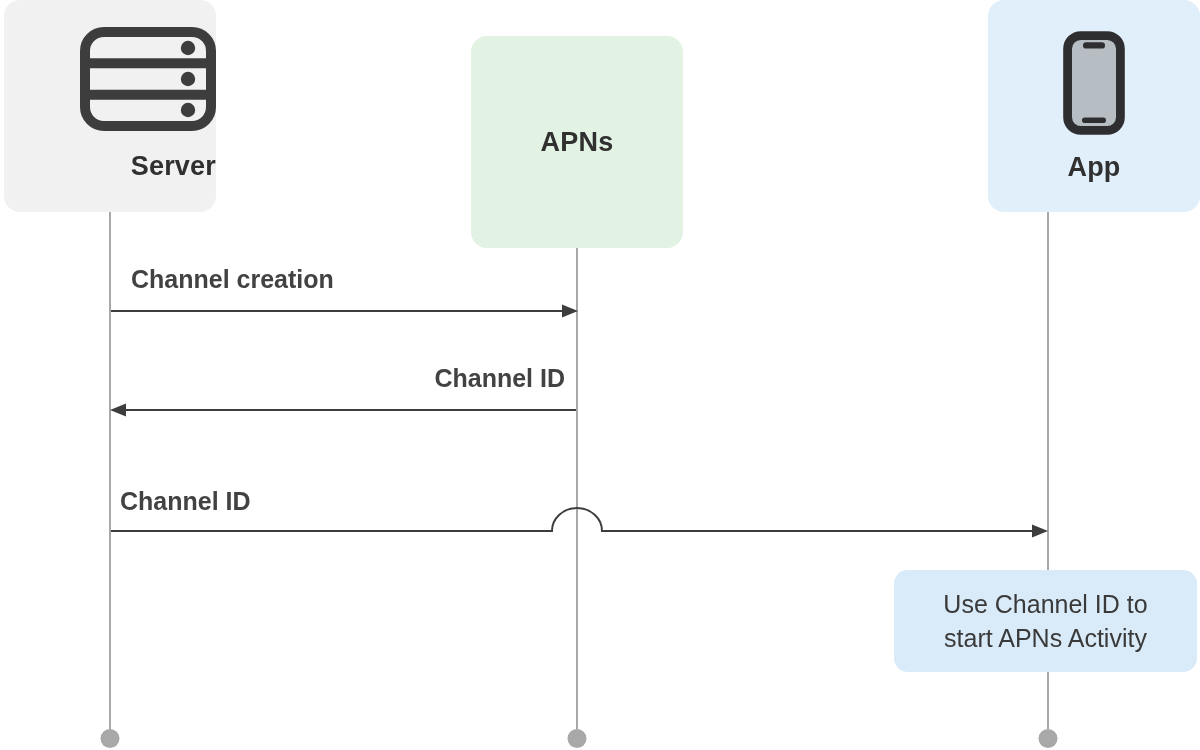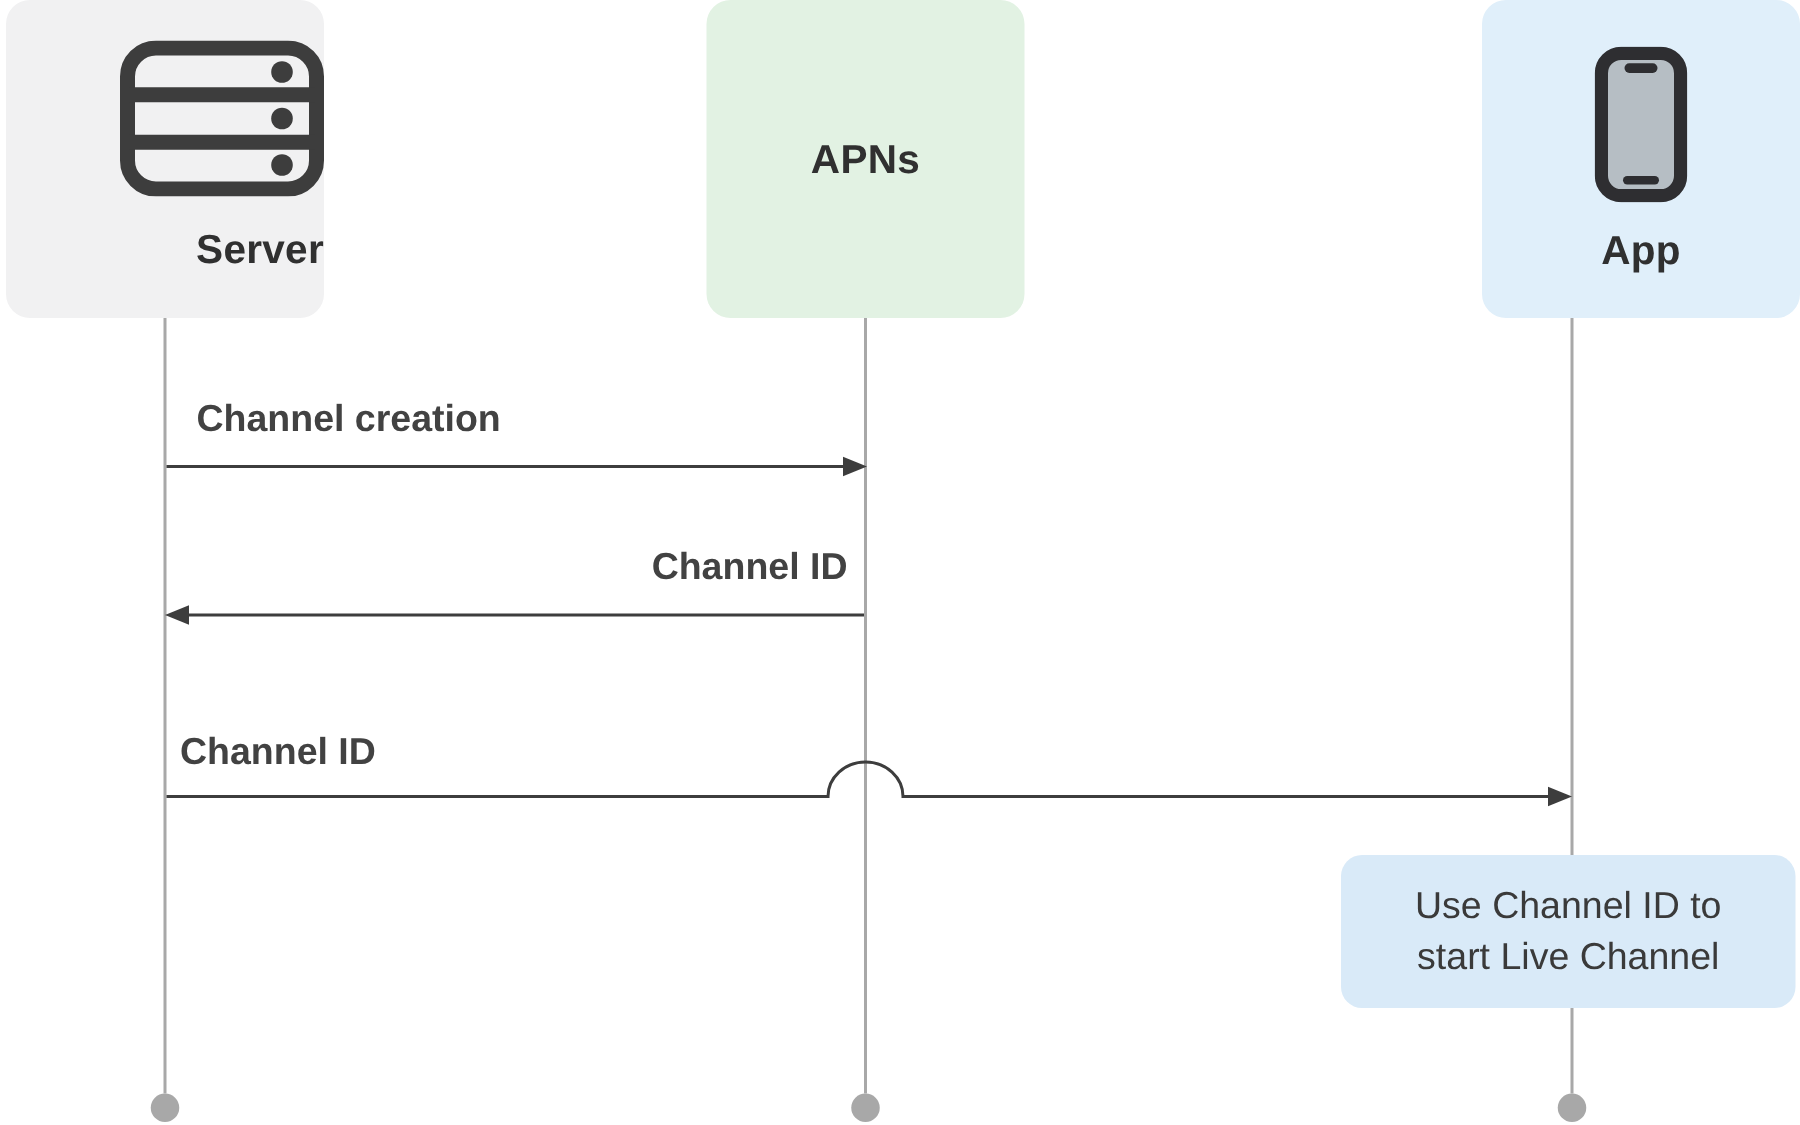--- a/index.html
+++ b/index.html
@@ -18,21 +18,21 @@
     top: 0;
     width: 212px;
     height: 212px;
     border-radius: 16px;
     display: flex;
     flex-direction: column;
     align-items: center;
     z-index: 2;
   }
   .box-server { left: 4px;   background: var(--server-box, #f1f1f2); align-items: flex-end; }
-  .box-apns   { left: 471px; background: var(--apns-box, #e2f2e3); justify-content: center; }
+  .box-apns   { left: 471px; background: var(--apns-box, #e2f2e3); justify-content: center; margin-top: 36px; }
   .box-app    { left: 988px; background: var(--app-box, #e0effa); }
 
   .actor-label {
     font-size: 27px;
     font-weight: 700;
     color: var(--heading-text, #303030);
     line-height: 30px;
     letter-spacing: 0.2px;
   }
   .box-server .actor-label { margin-top: 20px; }
@@ -145,16 +145,16 @@
       <polygon class="arrowhead" points="1032,524.5 1048,531 1032,537.5"></polygon>
     </g>
   </svg>
 
   <div class="msg-label m1">Channel creation</div>
   <div class="msg-label m2">Channel ID</div>
   <div class="msg-label m3">Channel ID</div>
 
   <div class="note">
     <div class="note-line">Use Channel ID to</div>
-    <div class="note-line">start Live Channel</div>
+    <div class="note-line">start APNs Activity</div>
   </div>
 
 </div>
 
 </body></html>

